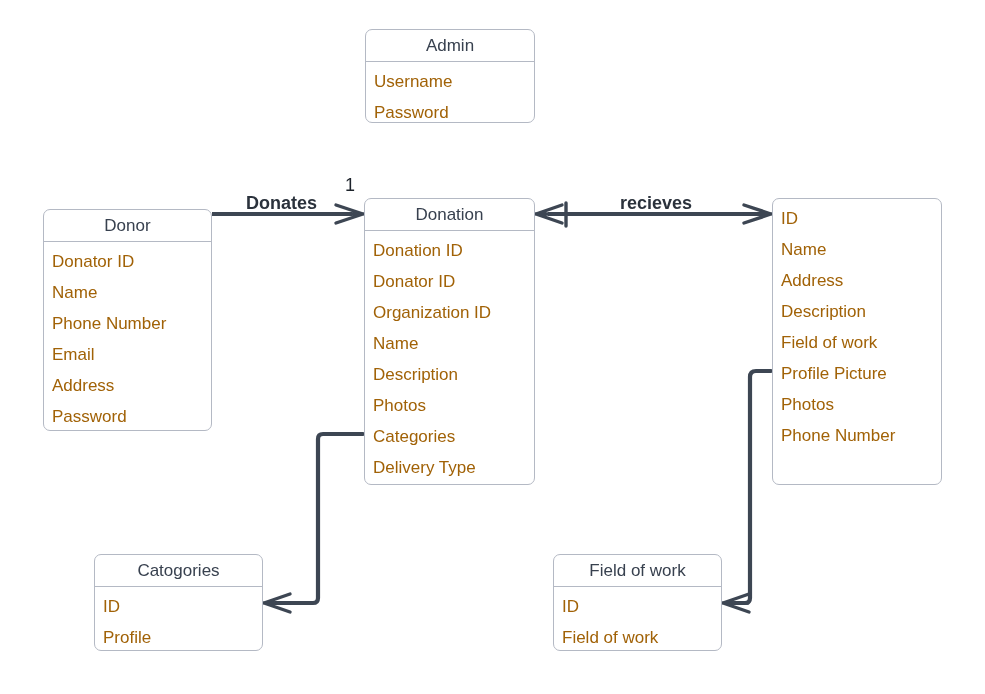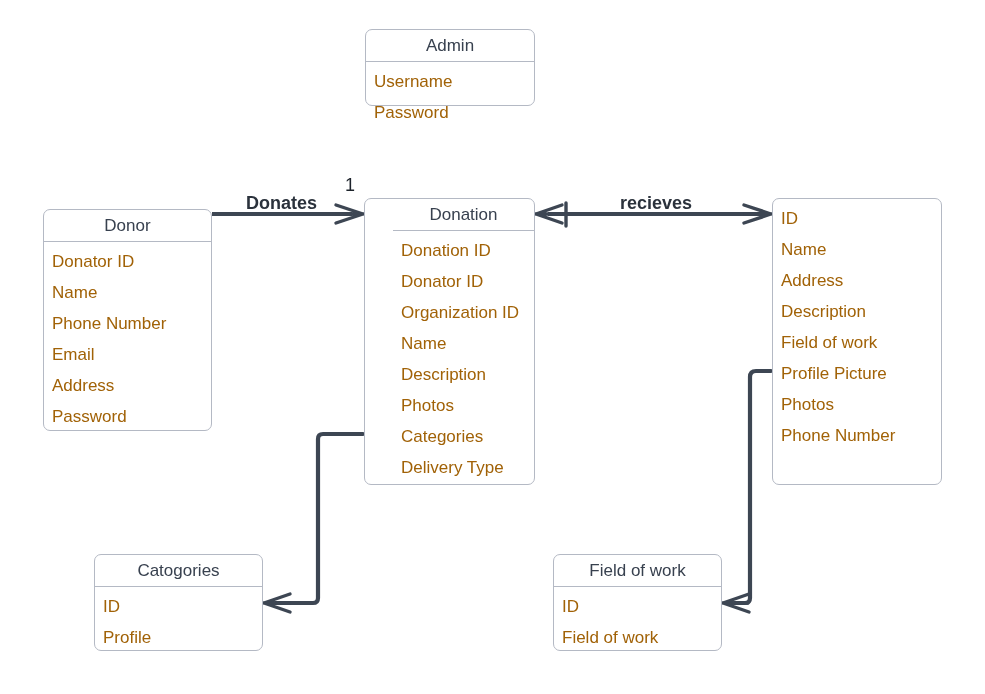--- a/index.html
+++ b/index.html
@@ -112,41 +112,41 @@
       <path d="M 723 603 L 749 594 M 723 603 L 749 612 M 723 603 L 748 603" stroke="#3d4653" stroke-width="3.4" fill="none" stroke-linecap="round"></path>
     </g>
   </svg>
 
   <div class="rel-label" style="left:246px; top:193px;">Donates</div>
 
   <div class="card-label" style="left:345px; top:175px;">1</div>
 
   <div class="rel-label" style="left:620px; top:193px;">recieves</div>
 
-  <div class="entity" style="left:365px; top:29px; width:170px; height:77px;">
+  <div class="entity" style="left:365px; top:29px; width:170px; height:94px;">
     <div class="entity-title">Admin</div>
     <div class="entity-attrs">
       <div class="attr">Username</div>
       <div class="attr">Password</div>
     </div>
   </div>
 
   <div class="entity" style="left:43px; top:198px; width:169px; height:222px;margin-top:11px;">
     <div class="entity-title">Donor</div>
     <div class="entity-attrs">
       <div class="attr">Donator ID</div>
       <div class="attr">Name</div>
       <div class="attr">Phone Number</div>
       <div class="attr">Email</div>
       <div class="attr">Address</div>
       <div class="attr">Password</div>
     </div>
   </div>
 
-  <div class="entity" style="left:364px; top:198px; width:171px; height:287px;padding-left:28px;">
+  <div class="entity" style="left:364px; top:198px; width:171px; height:287px;">
     <div class="entity-title">Donation</div>
     <div class="entity-attrs">
       <div class="attr">Donation ID</div>
       <div class="attr">Donator ID</div>
       <div class="attr">Organization ID</div>
       <div class="attr">Name</div>
       <div class="attr">Description</div>
       <div class="attr">Photos</div>
       <div class="attr">Categories</div>
       <div class="attr">Delivery Type</div>

